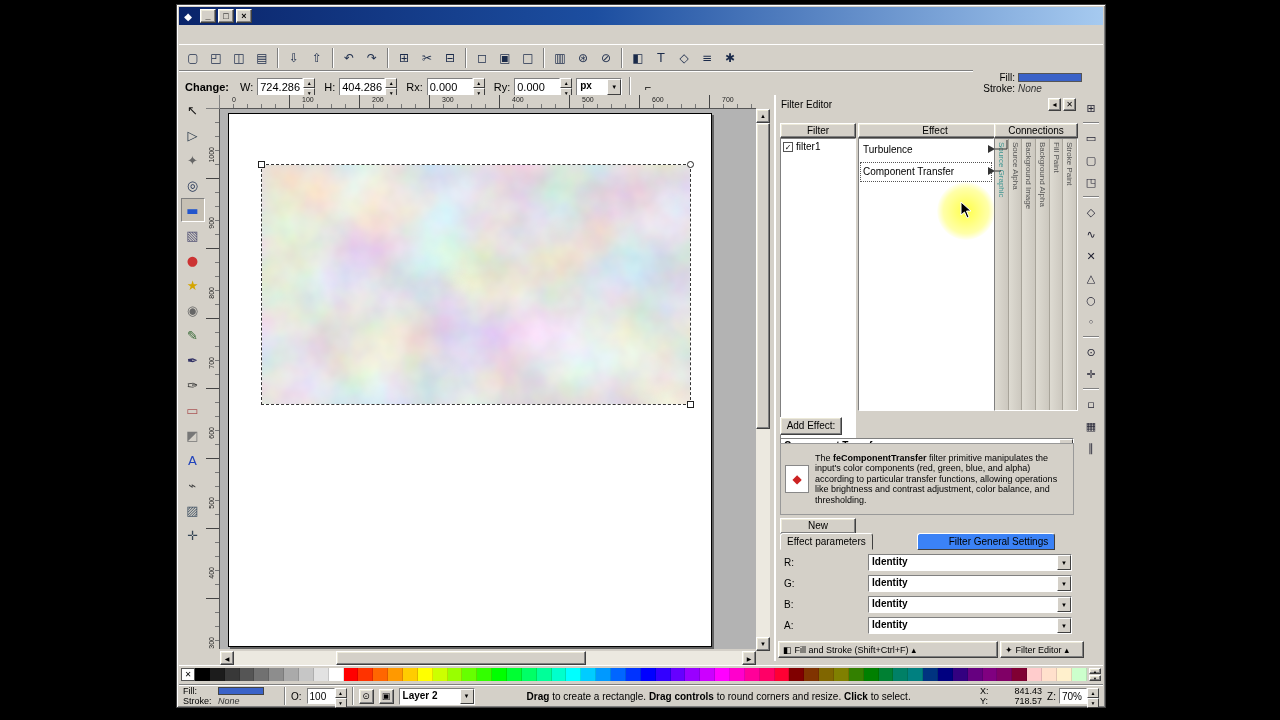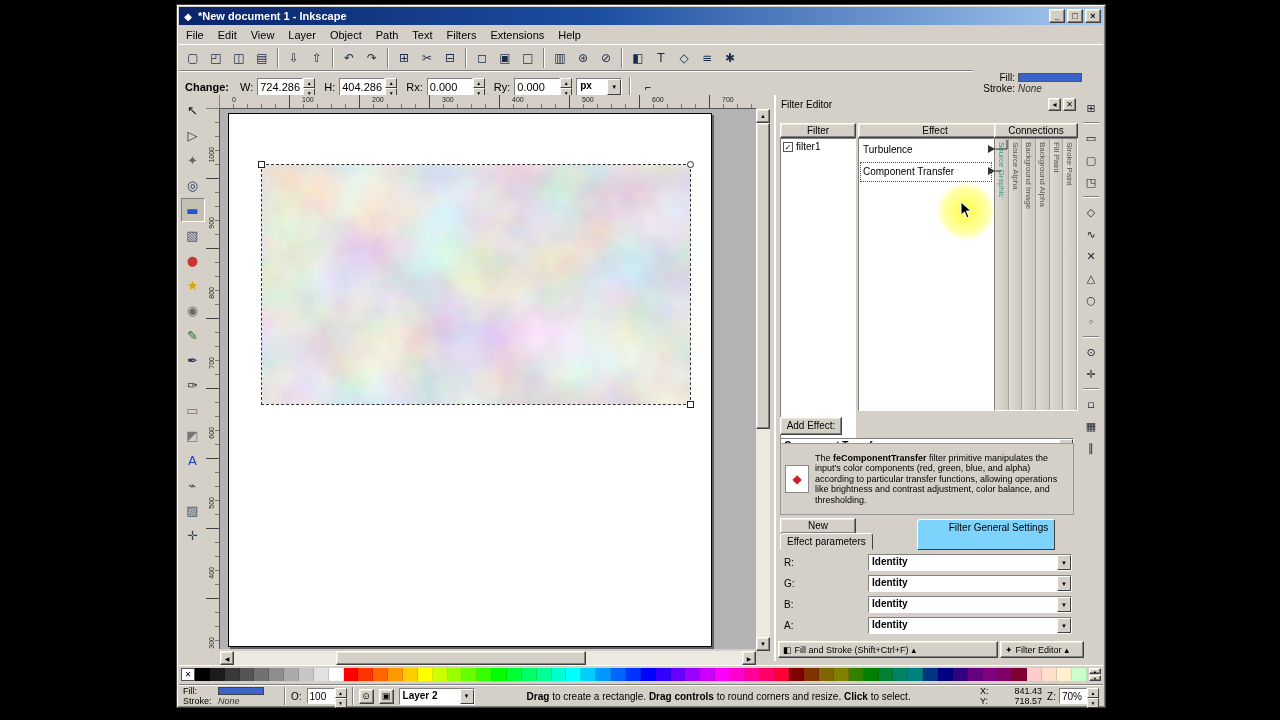--- a/index.html
+++ b/index.html
@@ -116,21 +116,21 @@
   .fp-addbtn { width:62px; text-align:center; line-height:16px; }
   .fp-desc { position:absolute; left:4px; top:348px; right:6px; height:72px; border:1px solid #999;
              display:flex; align-items:center; gap:6px; padding:3px 4px; background:#d4d0c8; }
   .dicon { flex:0 0 24px; height:28px; background:#fff; border:1px solid #888; color:#c22; font-size:12px;
            text-align:center; line-height:26px; }
   .dtext { flex:1; font-size:9px; line-height:10.5px; }
   .fp-new { position:absolute; left:4px; top:423px; width:76px; height:16px; text-align:center; line-height:14px; }
   .fp-tabs { position:absolute; left:4px; top:438px; right:6px; height:17px; display:flex; align-items:flex-end;gap:44px; }
   .fp-tab { padding:2px 6px; border:1px solid; border-color:#fff #404040 #d4d0c8 #fff; background:#d4d0c8;
             border-radius:3px 3px 0 0; height:17px; }
-  .fp-tab.inactive { height:31px; background:#7dd3fc; border-bottom-color:#404040;padding-left:31px; }
+  .fp-tab.inactive { height:17px; background:#3b82f6; border-bottom-color:#404040;padding-left:31px; }
   .fp-param { position:absolute; left:8px; right:8px; height:17px; display:flex; align-items:center; }
   .fp-param .plabel { width:84px; }
   .fp-param .combo { flex:1; height:17px; }
   .fp-bottombars { position:absolute; left:2px; right:4px; bottom:3px; height:17px; display:flex; gap:2px; }
   .fp-bbar { display:flex; align-items:center; gap:3px; padding:0 4px; font-size:9px; white-space:nowrap; }
   .bbar-icon { font-size:9px; }
 
   .palette { position:absolute; left:2px; right:2px; top:660px; height:17px; display:flex; align-items:center;
              padding:0 2px; border-top:1px solid #fff; }
   .none-swatch { flex:0 0 14px; height:13px; background:#fff; border:1px solid #555; font-size:8px;
@@ -159,38 +159,25 @@
           z-index:40; pointer-events:none; }
   .cursor { position:absolute; left:783px; top:196px; z-index:41; pointer-events:none; }
 </style>
 </head>
 <body>
 
 <div class="window">
 
   <div class="titlebar">
     <span class="logo">◆</span>
-    <span class="title-text">*New document 1 - Inkscape</span>
     <span class="tctl raised">_</span>
     <span class="tctl raised">□</span>
     <span class="tctl raised">×</span>
   </div>
 
-  <div class="menubar">
-      <span class="menu-item">File</span>
-      <span class="menu-item">Edit</span>
-      <span class="menu-item">View</span>
-      <span class="menu-item">Layer</span>
-      <span class="menu-item">Object</span>
-      <span class="menu-item">Path</span>
-      <span class="menu-item">Text</span>
-      <span class="menu-item">Filters</span>
-      <span class="menu-item">Extensions</span>
-      <span class="menu-item">Help</span>
-    </div>
 
   <div class="cmdbar">
       <div class="tb-btn">▢</div>
       <div class="tb-btn">◰</div>
       <div class="tb-btn">◫</div>
       <div class="tb-btn">▤</div>
       <div class="tb-sep"></div>
       <div class="tb-btn">⇩</div>
       <div class="tb-btn">⇧</div>
       <div class="tb-sep"></div>

